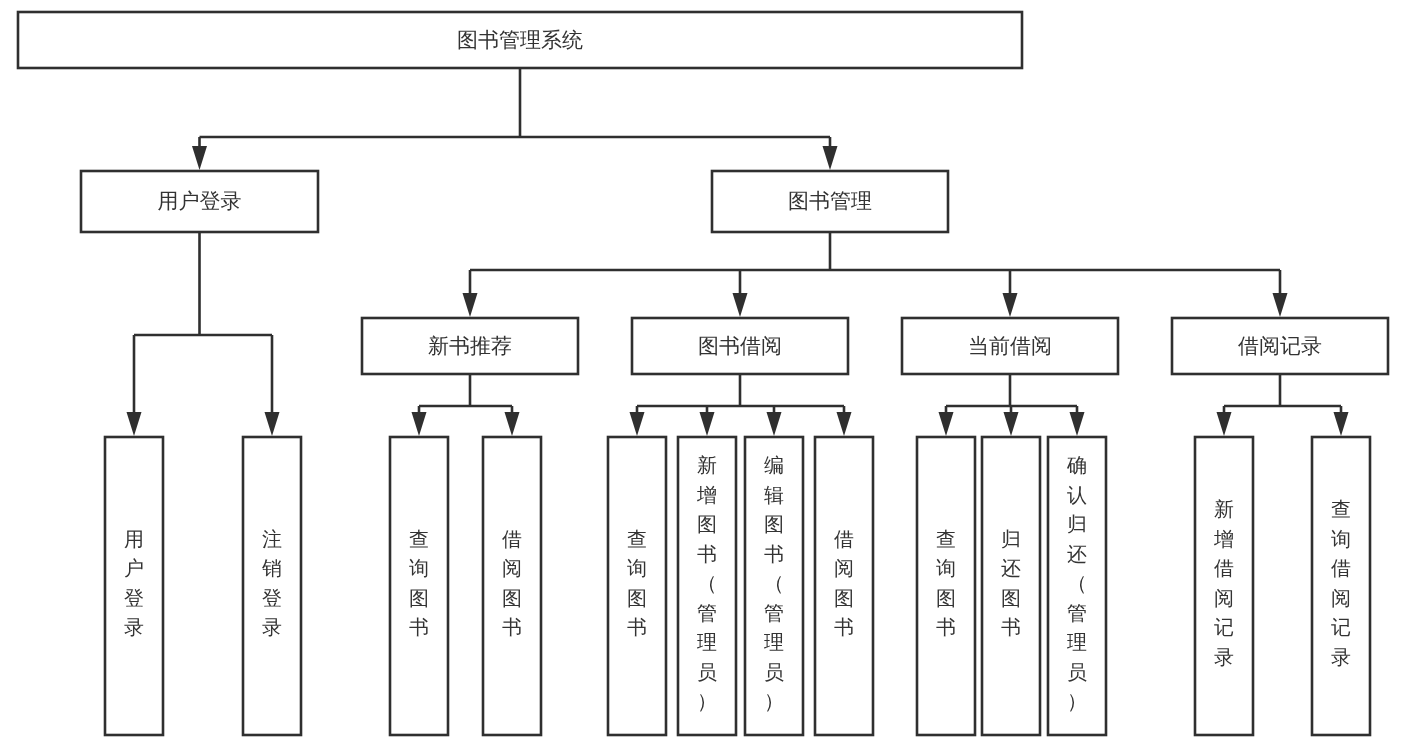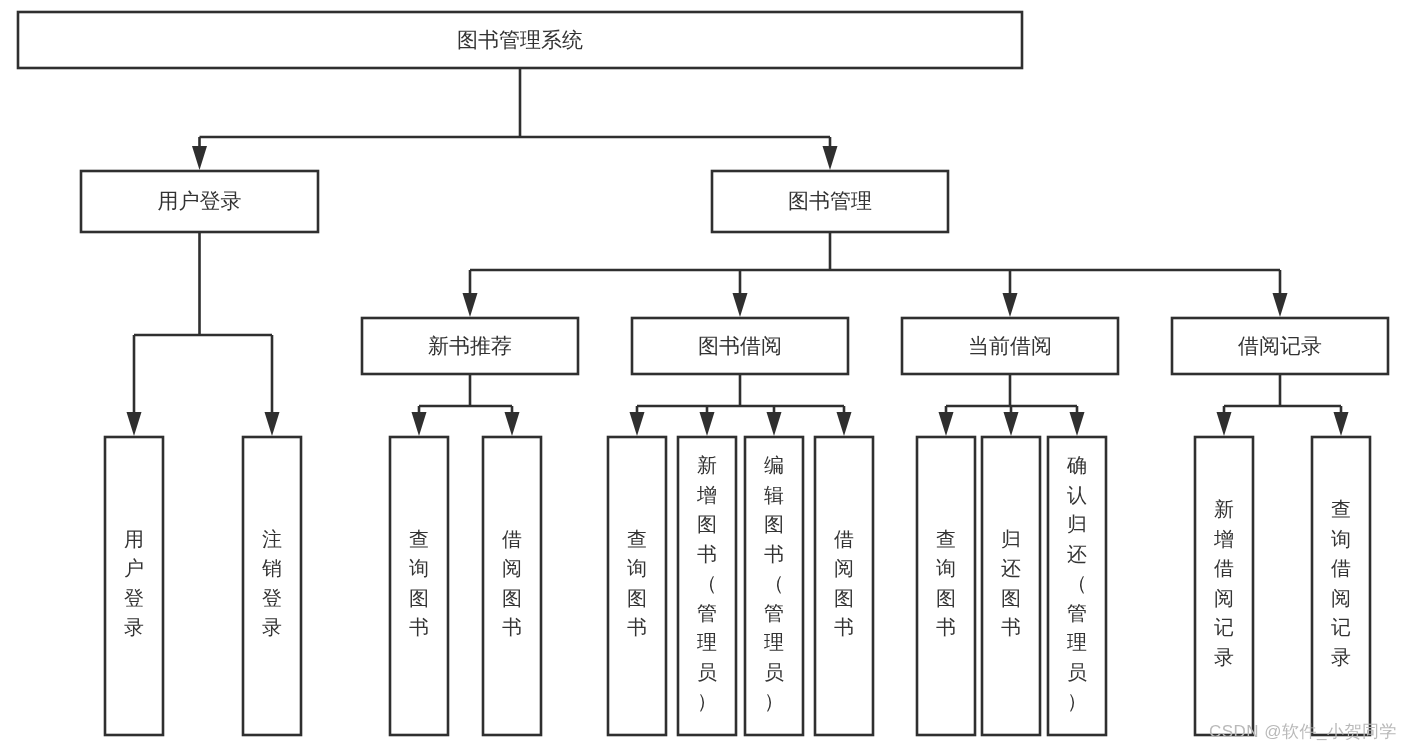--- a/index.html
+++ b/index.html
@@ -216,14 +216,13 @@
         <g>
           <rect x="1195" y="437" width="58" height="298" class="node-box"></rect>
           <text x="1224" y="516.25" class="node-label-vertical"><tspan x="1224" dy="0">新</tspan><tspan x="1224" dy="29.5">增</tspan><tspan x="1224" dy="29.5">借</tspan><tspan x="1224" dy="29.5">阅</tspan><tspan x="1224" dy="29.5">记</tspan><tspan x="1224" dy="29.5">录</tspan></text>
         </g>
         <g>
           <rect x="1312" y="437" width="58" height="298" class="node-box"></rect>
           <text x="1341" y="516.25" class="node-label-vertical"><tspan x="1341" dy="0">查</tspan><tspan x="1341" dy="29.5">询</tspan><tspan x="1341" dy="29.5">借</tspan><tspan x="1341" dy="29.5">阅</tspan><tspan x="1341" dy="29.5">记</tspan><tspan x="1341" dy="29.5">录</tspan></text>
         </g>
       </g>
   </svg>
-  <div class="watermark-text">CSDN @软件_小贺同学</div>
 </div>
 
 </body></html>

